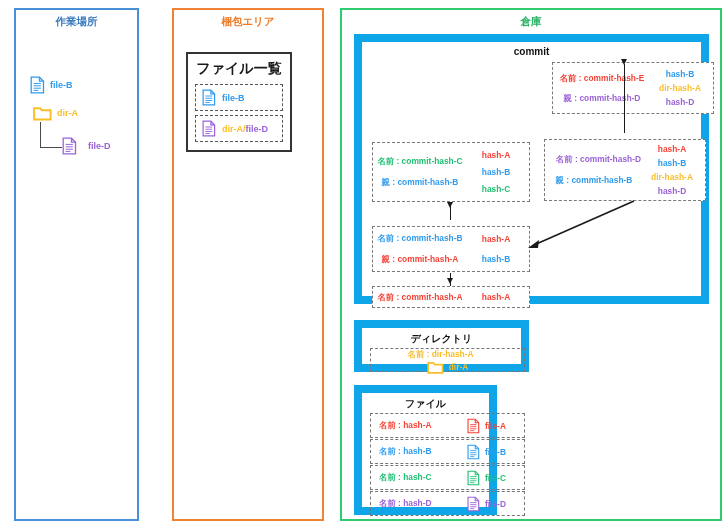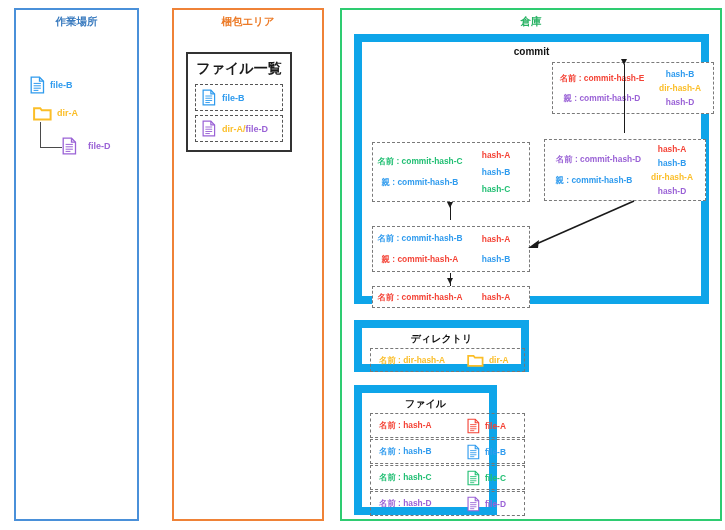--- a/index.html
+++ b/index.html
@@ -337,21 +337,21 @@
     <div class="arrow-head-down" style="left:84.5px; top:236px;"></div>
 
     <svg class="arrow-diag" style="left:160px; top:155px;" width="120" height="60" viewBox="0 0 120 60">
       <line x1="112" y1="4" x2="12" y2="48" stroke="#1a1a1a" stroke-width="1.6"></line>
       <polygon points="6,51 17,43 16,51" fill="#1a1a1a"></polygon>
     </svg>
   </div>
 
   <div class="section-box" id="directory-section">
     <div class="section-title">ディレクトリ</div>
-    <div class="dir-row" style="left:8px; top:20px; width:155px; height:24px;">
+    <div class="dir-row" style="left:8px; top:20px; width:155px; height:24px;flex-direction:column;">
       <span class="hash-name" style="color:#fbbe28;">名前 : dir-hash-A</span>
       <span class="obj-icon-cell">
         <span class="icon-folder">
           <svg width="17" height="14" viewBox="0 0 19 16">
             <path d="M1.1 3.2 H7.2 L8.8 5.3 H17.6 V14.6 H1.1 Z" fill="#ffffff" stroke="#fbbe28" stroke-width="2"></path>
           </svg>
         </span>
         <span class="obj-label" style="color:#fbbe28;">dir-A</span>
       </span>
     </div>

